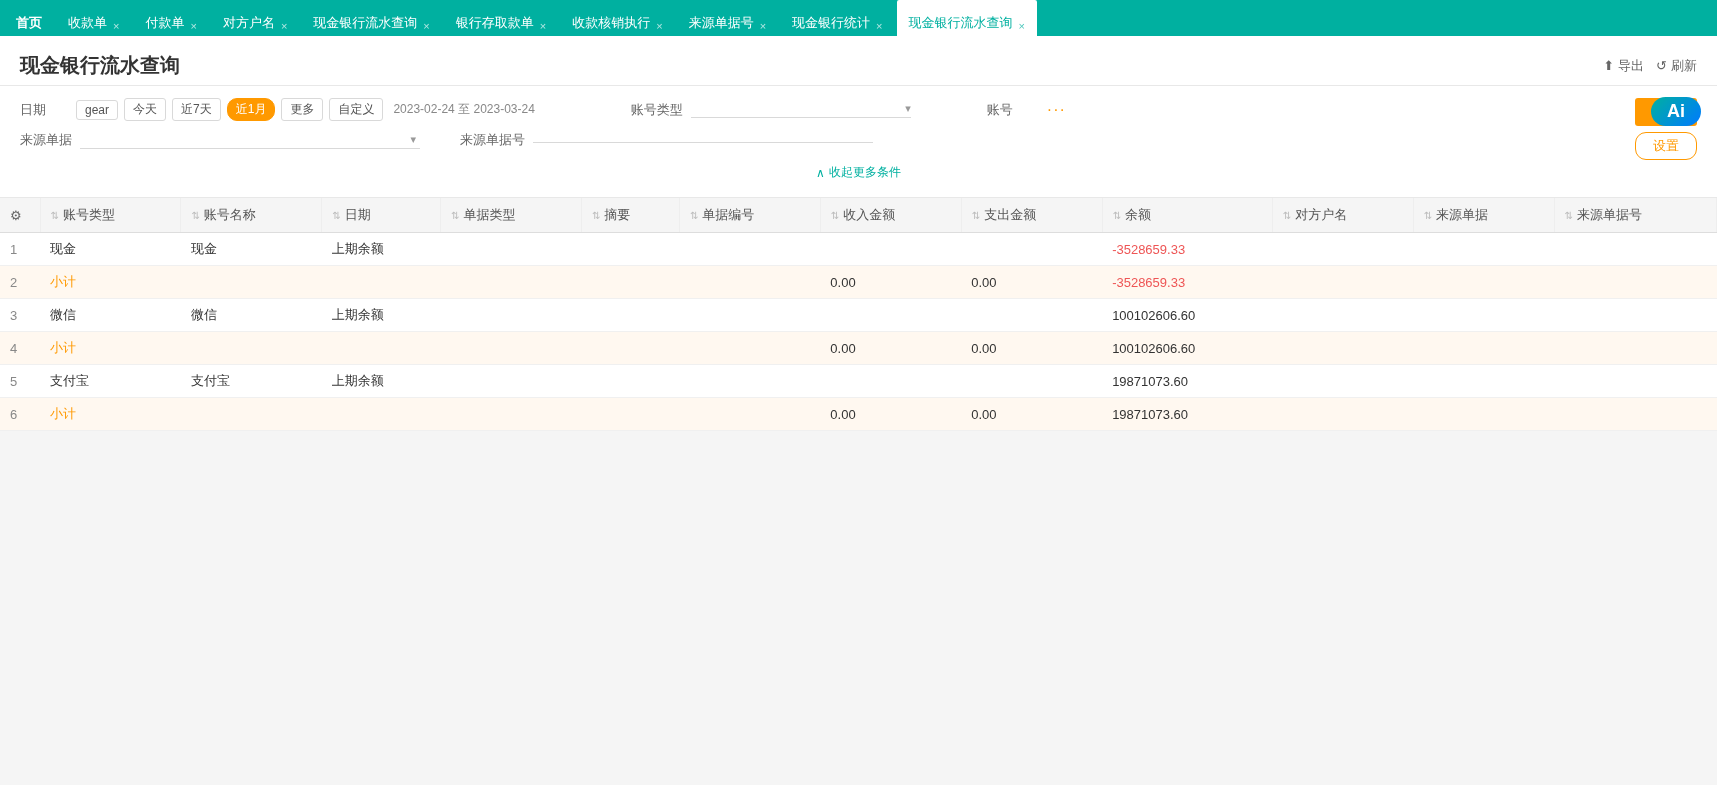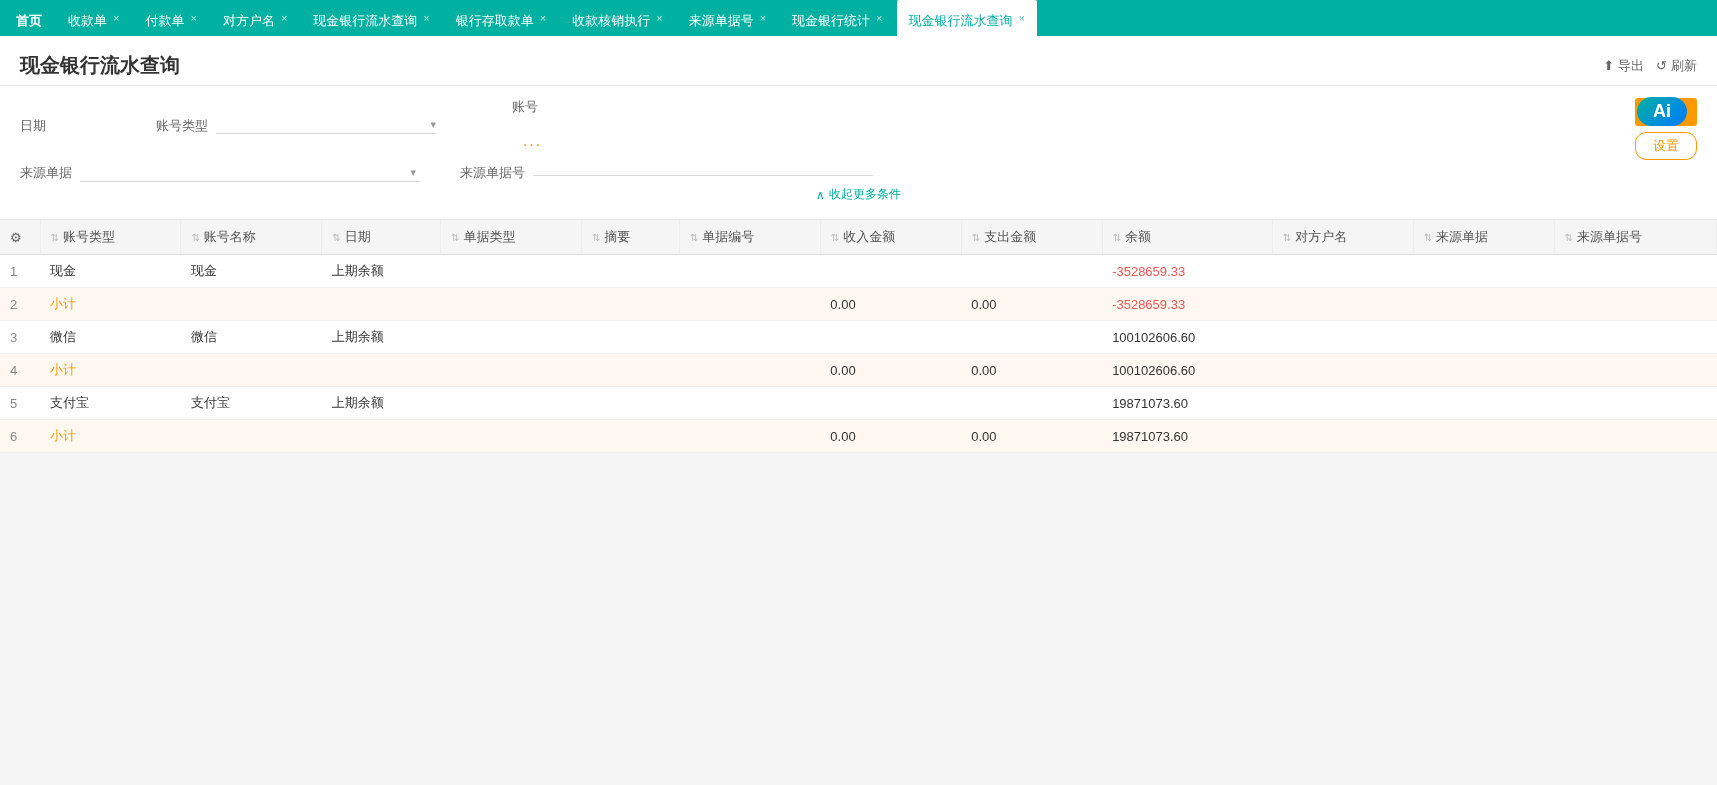--- a/index.html
+++ b/index.html
@@ -10,24 +10,24 @@
       background: #00b0a0;
       display: flex;
       align-items: center;
       height: 36px;
       padding: 0 4px;
       gap: 2px;
       overflow: hidden;
     }
     .nav-item {
       color: #fff;
-      padding: 12px 12px;
+      padding: 4px 12px;
       height: 36px;
       display: flex;
-      align-items: flex-start;
+      align-items: flex-end;
       cursor: pointer;
       white-space: nowrap;
       font-size: 13px;
       border-radius: 2px 2px 0 0;
     }
     .nav-item.active {
       background: #fff;
       color: #00b0a0;
     }
     .nav-item .close-x {
@@ -224,21 +224,21 @@
       color: #333;
     }
 
     .gear-icon { color: #666; cursor: pointer; }
     .row-num { color: #888; }
 
     
     .ai-badge {
       position: fixed;
       top: 97px;
-      right: 30px;
+      right: 16px;
       background: linear-gradient(135deg, #00b0a0, #007aff);
       color: #fff;
       font-size: 18px;
       font-weight: bold;
       padding: 4px 16px;
       border-radius: 20px;
       cursor: pointer;
     }
   </style>
 </head>
@@ -299,30 +299,39 @@
     </div>
   </div>
 </div>
 
 <div class="filter-area">
   <div style="display:flex; gap:20px; align-items:flex-start;">
     <div style="flex:1;">
 
       <div class="filter-row">
         <span class="filter-label">日期</span>
+        <div class="filter-date-btns">
+          <button class="date-btn">gear</button>
+          <button class="date-btn">今天</button>
+          <button class="date-btn">近7天</button>
+          <button class="date-btn active">近1月</button>
+          <button class="date-btn">更多</button>
+          <button class="date-btn">自定义</button>
+          <span class="date-range-text">2023-02-24 至 2023-03-24</span>
+        </div>
 
         <div style="margin-left:80px; display:flex; align-items:center; gap:8px;">
           <span class="filter-label">账号类型</span>
           <div class="select-box-inner" style="min-width:220px;">
             <span style="flex:1; color:#ccc; font-size:13px;"></span>
             <span class="chevron-icon">▾</span>
           </div>
         </div>
 
-        <div style="margin-left:60px; display:flex; align-items:center; gap:20px;flex-direction:column;">
+        <div style="margin-left:60px; display:flex; align-items:center; gap:20px;">
           <span class="filter-label">账号</span>
           <span class="dots-btn">···</span>
         </div>
       </div>
 
       <div class="source-row">
         <div class="source-field">
           <span class="filter-label">来源单据</span>
           <div class="source-input" style="min-width:340px;">
             <span style="flex:1;"></span>

